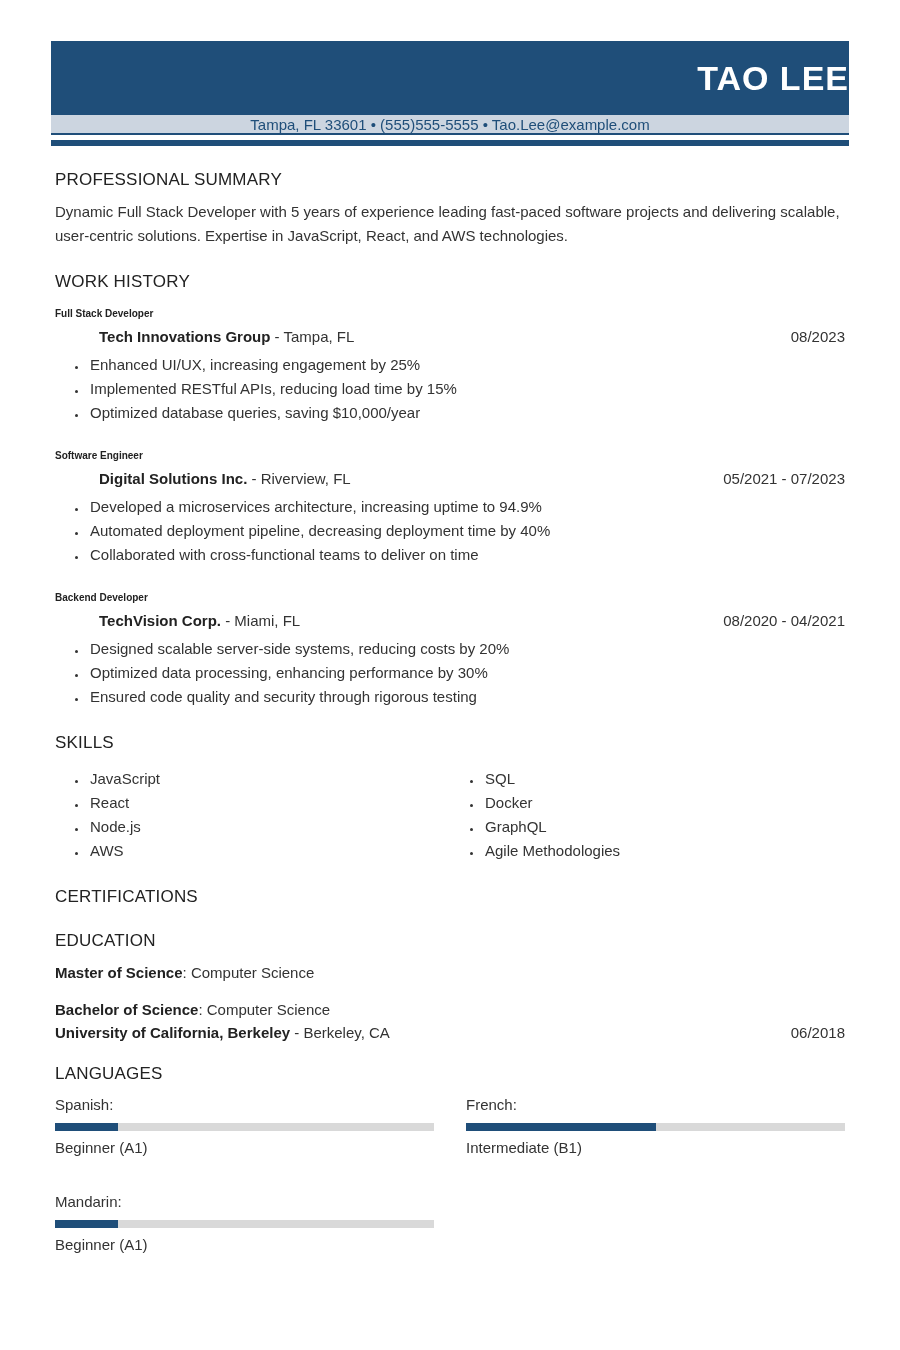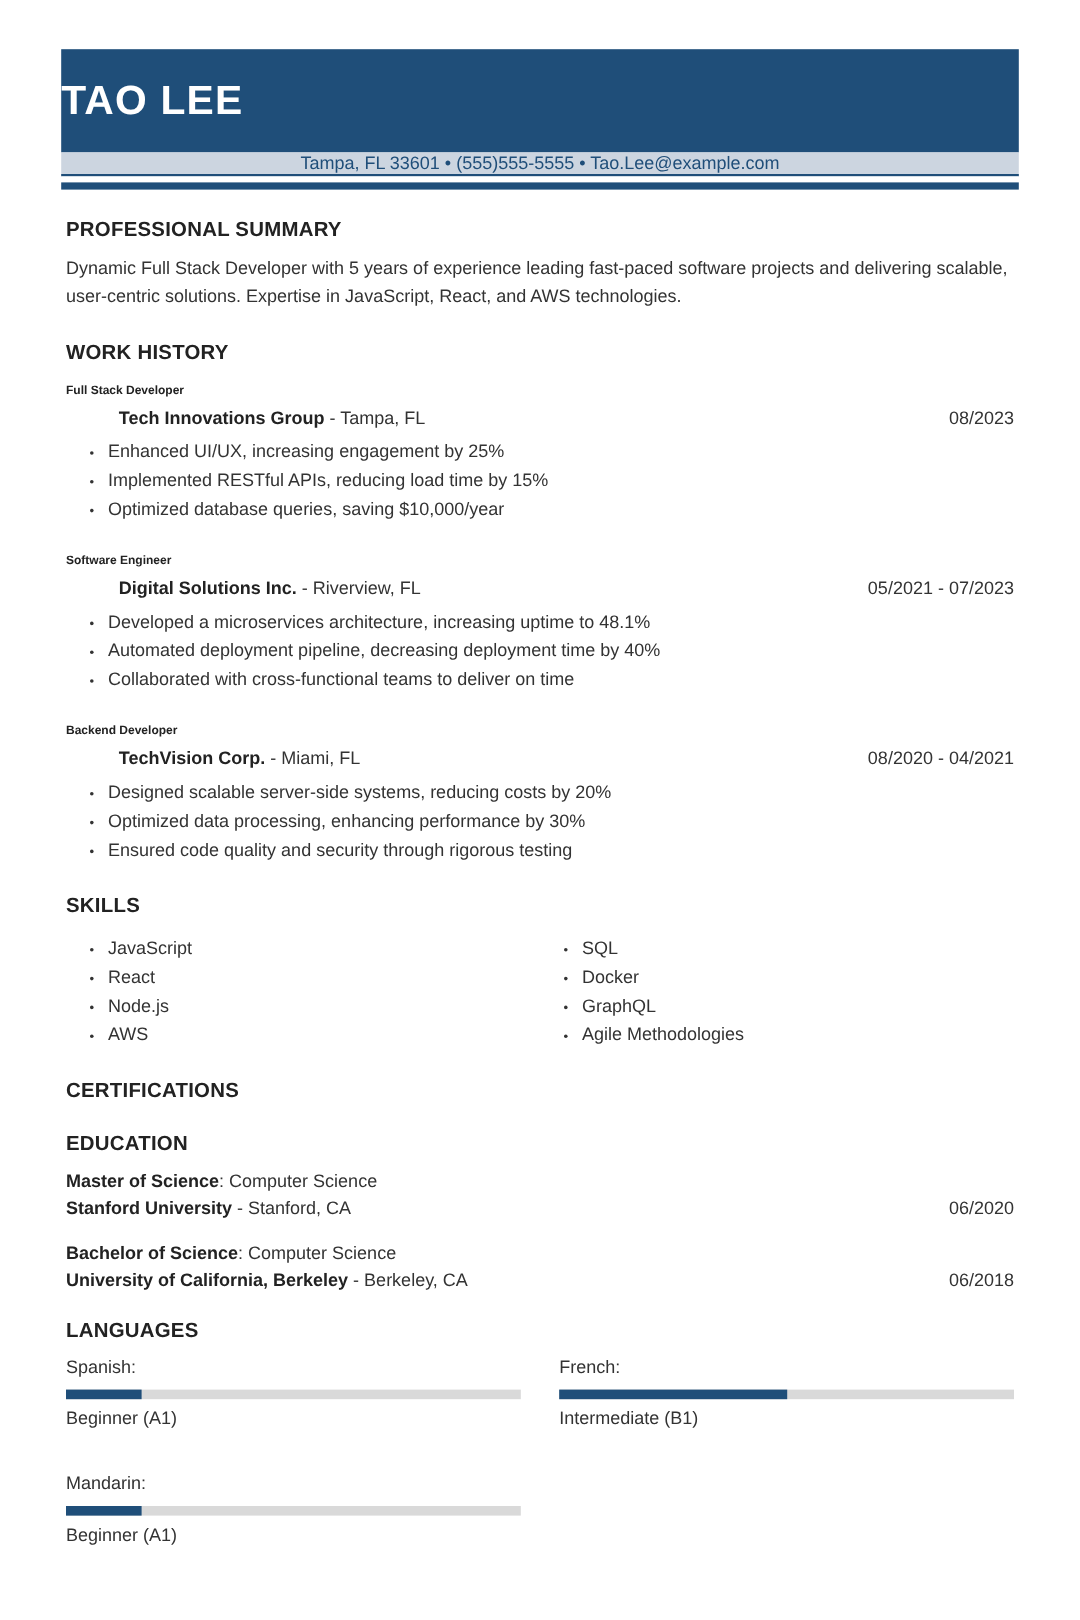--- a/index.html
+++ b/index.html
@@ -16,42 +16,42 @@
     font-family:"Liberation Sans","DejaVu Sans",sans-serif;
     color:var(--body);
     position:relative;
     overflow:hidden;
   }
   .page{padding:41px 51px 0 51px;}
 
   
   .banner{
     background:var(--navy);
-    height:86px;
-    display:flex;align-items:center;justify-content:flex-start;
+    height:74px;
+    display:flex;align-items:center;justify-content:flex-end;
   }
   .banner .name{
     color:#fff;font-size:34px;font-weight:700;letter-spacing:1px;
   }
   .contact-band{
     background:var(--band);
     border-bottom:2px solid var(--navy);
     height:20px;
     display:flex;align-items:center;justify-content:center;
     color:var(--navy);
     font-size:15px;
   }
   .rule-gap{height:5px;background:#fff;}
   .rule-thick{height:6px;background:var(--navy);}
 
   
   .content{padding:0 4px;}
   .section{margin-top:24px;}
   .section-heading{
-    font-size:17px;font-weight:700;color:var(--ink);
+    font-size:17px;font-weight:400;color:var(--ink);
     letter-spacing:.2px;
     margin-bottom:10px;
   }
   p.summary-text{font-size:15px;line-height:24px;max-width:800px;}
 
   
   .job{margin-bottom:19px;}
   .job:last-child{margin-bottom:0;}
   .job-title{font-size:10px;font-weight:700;color:var(--ink);line-height:23px;}
   .job-line{display:flex;font-size:15px;line-height:23px;}
@@ -137,21 +137,21 @@
       </div>
 
       <div class="job">
         <div class="job-title">Software Engineer</div>
         <div class="job-line">
           <span class="job-company">Digital Solutions Inc.</span>
           <span class="job-location" style="white-space:pre;"> - Riverview, FL</span>
           <span class="job-dates">05/2021 - 07/2023</span>
         </div>
         <ul class="bullets">
-          <li>Developed a microservices architecture, increasing uptime to 48.1%</li>
+          <li>Developed a microservices architecture, increasing uptime to 94.9%</li>
           <li>Automated deployment pipeline, decreasing deployment time by 40%</li>
           <li>Collaborated with cross-functional teams to deliver on time</li>
         </ul>
       </div>
 
       <div class="job">
         <div class="job-title">Backend Developer</div>
         <div class="job-line">
           <span class="job-company">TechVision Corp.</span>
           <span class="job-location" style="white-space:pre;"> - Miami, FL</span>
@@ -187,25 +187,20 @@
       <div class="section-heading">CERTIFICATIONS</div>
     </section>
 
     <section class="section">
       <div class="section-heading">EDUCATION</div>
 
       <div class="edu-entry">
         <div class="edu-degree-line">
           <span class="edu-degree">Master of Science</span><span style="white-space:pre;">: Computer Science</span>
         </div>
-        <div class="edu-school-line">
-          <span class="edu-school">Stanford University</span>
-          <span style="white-space:pre;"> - Stanford, CA</span>
-          <span class="edu-dates">06/2020</span>
-        </div>
       </div>
 
       <div class="edu-entry">
         <div class="edu-degree-line">
           <span class="edu-degree">Bachelor of Science</span><span style="white-space:pre;">: Computer Science</span>
         </div>
         <div class="edu-school-line">
           <span class="edu-school">University of California, Berkeley</span>
           <span style="white-space:pre;"> - Berkeley, CA</span>
           <span class="edu-dates">06/2018</span>

